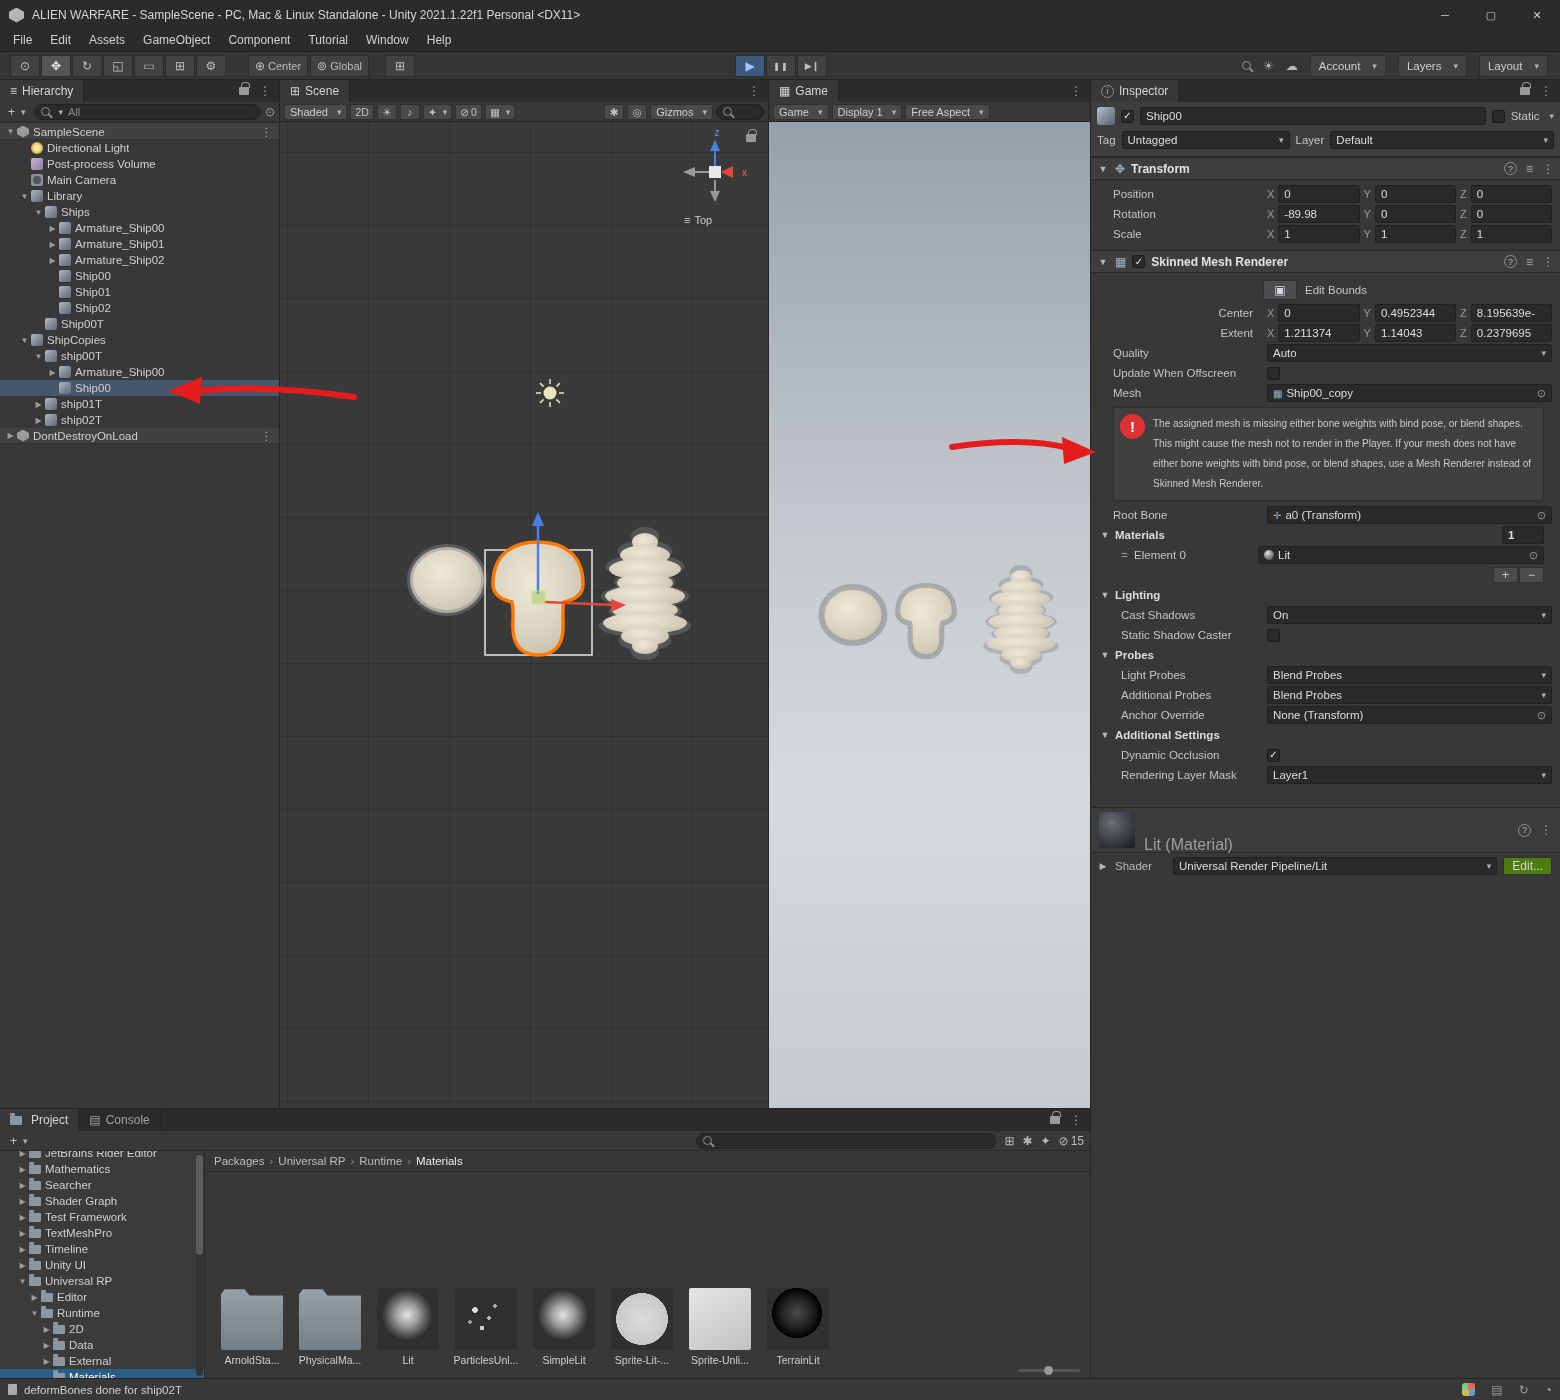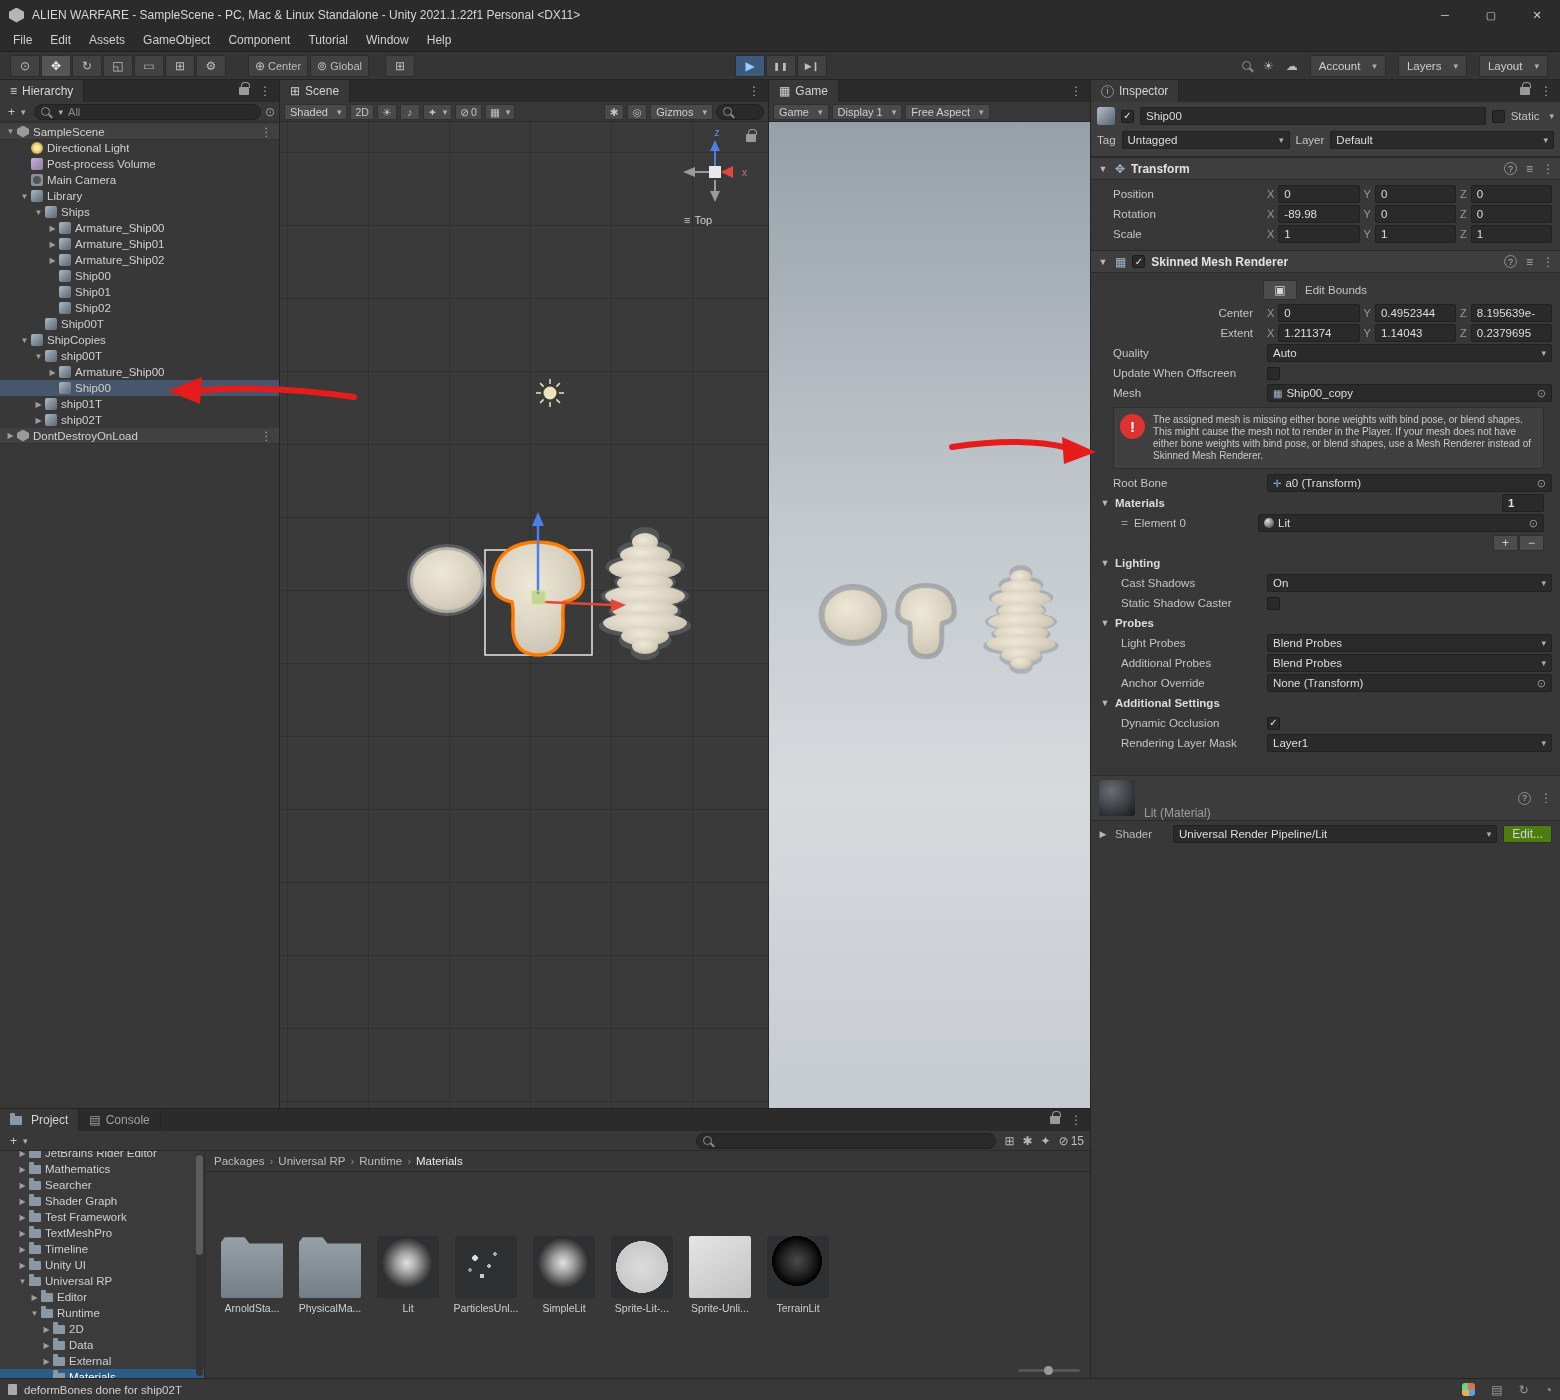--- a/index.html
+++ b/index.html
@@ -101,51 +101,51 @@
 .sublabel{text-align:right;padding-right:10px;}
 .vec{flex:1;display:flex;align-items:center;gap:4px;min-width:0;}
 .axis{color:#999;font-size:11px;flex:none;}
 .vfield{flex:1;min-width:0;}
 .wide{flex:1;min-width:0;}
 .size-field{width:42px;margin-left:auto;flex:none;}
 .editbounds-row{display:flex;align-items:center;gap:8px;height:26px;padding-left:172px;}
 .eb-btn{width:34px;height:20px;background:#4c4c4c;border:1px solid #303030;border-radius:2px;display:flex;align-items:center;justify-content:center;color:#cfd8de;}
 .helpbox{margin:4px 8px 4px 22px;background:#404040;border:1px solid #2e2e2e;border-radius:3px;display:flex;gap:8px;padding:6px;align-items:flex-start;}
 .err-icon{width:25px;height:25px;border-radius:50%;background:var(--warning-red,#e03131);color:#fff;font-weight:bold;display:flex;align-items:center;justify-content:center;font-size:15px;flex:none;}
-.helptext{font-size:10px;line-height:12px;color:#cacaca;}
+.helptext{font-size:10px;line-height:20px;color:#cacaca;}
 .subfold{display:flex;align-items:center;gap:4px;height:20px;padding:0 8px;font-weight:bold;color:#dcdcdc;font-size:11.5px;}
 .element-row{display:flex;align-items:center;height:20px;padding:0 8px 0 30px;gap:6px;}
 .draghandle{color:#9a9a9a;flex:none;}
 .elabel{width:118px;flex:none;color:#c4c4c4;font-size:11.5px;}
 .matdot{width:10px;height:10px;border-radius:50%;background:radial-gradient(circle at 35% 30%,#ddd,#777 60%,#333);flex:none;}
 .addminus{display:flex;justify-content:flex-end;gap:1px;padding-right:8px;height:18px;margin-top:2px;}
 .mini-btn{width:25px;height:16px;background:#4c4c4c;border:1px solid #303030;display:flex;align-items:center;justify-content:center;color:#cfcfcf;font-size:12px;}
 .picker{margin-left:auto;color:#9a9a9a;font-size:11px;flex:none;}
 .fico{font-size:10px;flex:none;}
 .mat-header{margin-top:16px;height:46px;background:#3c3c3c;border-top:1px solid #2a2a2a;border-bottom:1px solid #2a2a2a;display:flex;align-items:center;gap:9px;padding:0 8px;}
 .mat-thumb{width:36px;height:36px;border-radius:3px;background:radial-gradient(circle at 35% 30%,#6a6e72,#2f3236 70%,#17181a);flex:none;}
-.mat-title{color:#9e9e9e;font-size:12px;margin-top:30px;}
+.mat-title{color:#9e9e9e;font-size:16px;margin-top:30px;}
 .shader-row{display:flex;align-items:center;gap:6px;height:26px;padding:2px 8px 2px 6px;}
 .shader-label{width:52px;color:#b9b9b9;}
 .edit-btn{height:18px;background:#4d7c0f;border:1px solid #303030;border-radius:2px;padding:0 8px;display:flex;align-items:center;color:#d5d5d5;flex:none;}
 .addcomp-wrap{display:flex;justify-content:center;margin-top:24px;}
 .addcomp{width:226px;height:22px;background:#515151;border:1px solid #2e2e2e;border-radius:3px;display:flex;align-items:center;justify-content:center;color:#e2e2e2;}
 
 .proj-toolbar{height:20px;display:flex;align-items:center;gap:8px;padding:0 6px;border-bottom:1px solid #2a2a2a;}
 .proj-search{width:300px;margin-left:auto;}
 .proj-body{flex:1;display:flex;position:relative;overflow:hidden;}
 .proj-tree{width:205px;flex:none;border-right:1px solid #2a2a2a;position:relative;overflow:hidden;background:#3b3b3b;}
 .clipped-top{margin-top:-8px;}
 .vscroll{position:absolute;right:1px;top:2px;width:7px;bottom:2px;background:#333;border-radius:4px;}
 .vthumb{position:absolute;left:0;top:2px;width:7px;height:100px;background:#5c5c5c;border-radius:4px;}
 .proj-main{flex:1;display:flex;flex-direction:column;background:#383838;position:relative;}
 .breadcrumb{height:21px;display:flex;align-items:center;gap:5px;padding:0 9px;border-bottom:1px solid #2a2a2a;background:#373737;font-size:11.5px;color:#bdbdbd;}
 .crumb.last{color:#ebebeb;}
 .crumb-sep{color:#8b8b8b;}
-.asset-grid{flex:1;display:flex;align-items:center;gap:12px;padding:12px 14px;}
+.asset-grid{flex:1;display:flex;align-items:flex-end;gap:12px;padding:12px 14px;}
 .asset{width:66px;display:flex;flex-direction:column;align-items:center;gap:4px;}
 .alabel{font-size:10.5px;color:#cfcfcf;max-width:66px;overflow:hidden;white-space:nowrap;text-overflow:ellipsis;}
 .thumb{width:62px;height:62px;border-radius:2px;}
 .t-folder{background:linear-gradient(#97a1a8,#737e86);clip-path:polygon(0 100%,0 10%,6% 2%,38% 2%,46% 12%,100% 12%,100% 100%);}
 .t-sphere-gray{background:radial-gradient(circle 27px at 30px 27px,#e2e2e2 0%,#9f9f9f 40%,#4e4e4e 78%,#2c2c2c 96%,transparent 97%),#2e3032;}
 .t-sphere-dark{background:radial-gradient(circle 27px at 30px 25px,#4a4a4a 0%,#222 55%,#000 92%,transparent 93%),#2e3032;}
 .t-circle-light{background:radial-gradient(circle 28px at 31px 31px,#dcdcdc 0%,#c9c9c9 92%,transparent 93%),#2e3032;}
 .t-square-light{background:linear-gradient(150deg,#e5e5e5,#c2c2c2);}
 .t-particles{background:radial-gradient(circle 3px at 20px 22px,#ddd 90%,transparent),radial-gradient(circle 2px at 34px 30px,#bbb 90%,transparent),radial-gradient(circle 2.5px at 27px 40px,#ccc 90%,transparent),radial-gradient(circle 2px at 40px 18px,#aaa 90%,transparent),radial-gradient(circle 2px at 15px 34px,#999 90%,transparent),#2e3032;}
 .zoom-slider{position:absolute;right:10px;bottom:6px;width:62px;height:3px;background:#555;border-radius:2px;}

